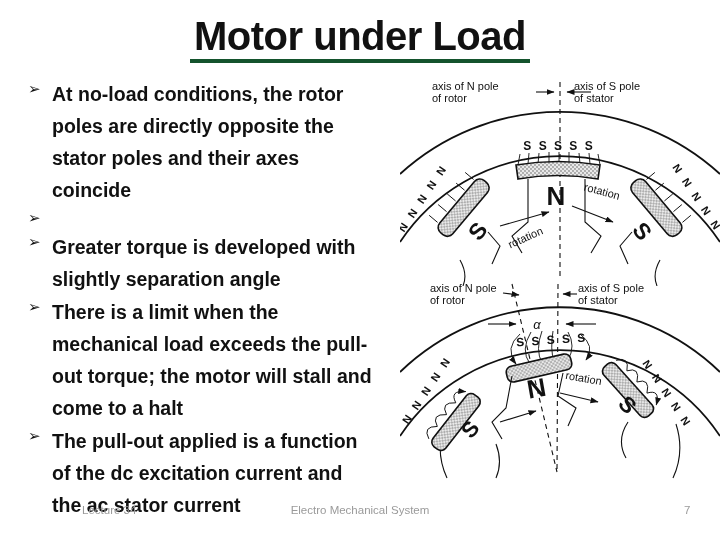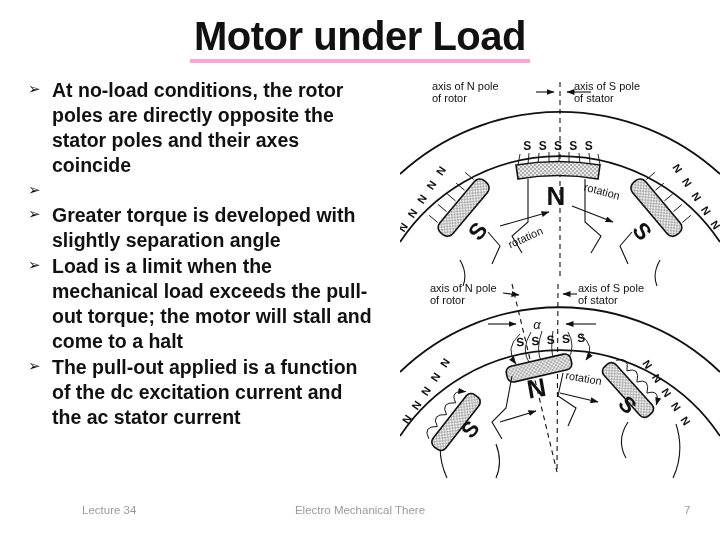--- a/index.html
+++ b/index.html
@@ -1,24 +1,24 @@
 <!DOCTYPE html>
 <html><head>
 <meta charset="utf-8">
 <style>
   html,body{margin:0;padding:0;background:#fff;}
   .slide{position:relative;width:720px;height:540px;background:#ffffff;overflow:hidden;
          font-family:"Liberation Sans",sans-serif;color:#111;}
   .title{position:absolute;top:14px;left:0;right:0;text-align:center;}
   .title span{font-size:40px;font-weight:bold;letter-spacing:-0.5px;
-              border-bottom:4px solid #f9a8d4;padding:0 4px 1px 4px;}
+              border-bottom:4px solid #14532d;padding:0 4px 1px 4px;}
   ul.bullets{position:absolute;left:20px;top:78px;width:392px;margin:0;padding:0;list-style:none;}
   ul.bullets li{display:flex;align-items:flex-start;margin:0 0 1px 0;}
   .bg{flex:0 0 24px;font-size:15px;line-height:22.5px;padding-left:8px;color:#111;}
-  .bt{font-size:19.5px;font-weight:bold;line-height:25px;white-space:pre-line;}
+  .bt{font-size:19.5px;font-weight:bold;line-height:32px;white-space:pre-line;}
   .footer{position:absolute;top:504px;left:0;right:0;height:20px;
           font-size:11.5px;color:#9a9a9a;}
   .f-left{position:absolute;left:82px;top:0;}
   .f-center{position:absolute;left:0;right:0;top:0;text-align:center;}
   .f-right{position:absolute;left:684px;top:0;}
   svg{position:absolute;}
   #diag1{left:400px;top:74px;}
   #diag2{left:400px;top:276px;}
   svg text{fill:#111;font-family:"Liberation Sans",sans-serif;}
   .dline{stroke:#111;stroke-width:1.1;fill:none;}
@@ -47,21 +47,21 @@
     <li>
       <span class="bg">➢</span>
     </li>
     <li>
       <span class="bg">➢</span>
       <span class="bt">Greater torque is developed with
 slightly separation angle</span>
     </li>
     <li>
       <span class="bg">➢</span>
-      <span class="bt">Load is a limit when the
+      <span class="bt">There is a limit when the
 mechanical load exceeds the pull-
 out torque; the motor will stall and
 come to a halt</span>
     </li>
     <li>
       <span class="bg">➢</span>
       <span class="bt">The pull-out applied is a function
 of the dc excitation current and
 the ac stator current</span>
     </li>
@@ -203,17 +203,17 @@
     <g transform="translate(228,114) rotate(48)">
       <rect x="-33" y="-8" width="66" height="16" rx="6" fill="url(#p2)" stroke="#111" stroke-width="1.6"></rect>
       <path class="thin" d="M-30,-11 Q-24,-24 -15,-12 M-15,-12 Q-9,-25 0,-12 M0,-12 Q6,-25 15,-12 M15,-12 Q21,-25 30,-11" marker-end="url(#m2)"></path>
     </g>
     <text transform="translate(222,134) rotate(46)" text-anchor="middle" font-size="22" class="blab">S</text>
     <text transform="translate(264,120) rotate(56)" text-anchor="middle" font-size="11" class="blab" letter-spacing="3">N N N N N</text>
   </svg>
 
   <div class="footer">
     <span class="f-left">Lecture 34</span>
-    <span class="f-center">Electro Mechanical There</span>
+    <span class="f-center">Electro Mechanical System</span>
     <span class="f-right">7</span>
   </div>
 
 </div>
 
 </body></html>

